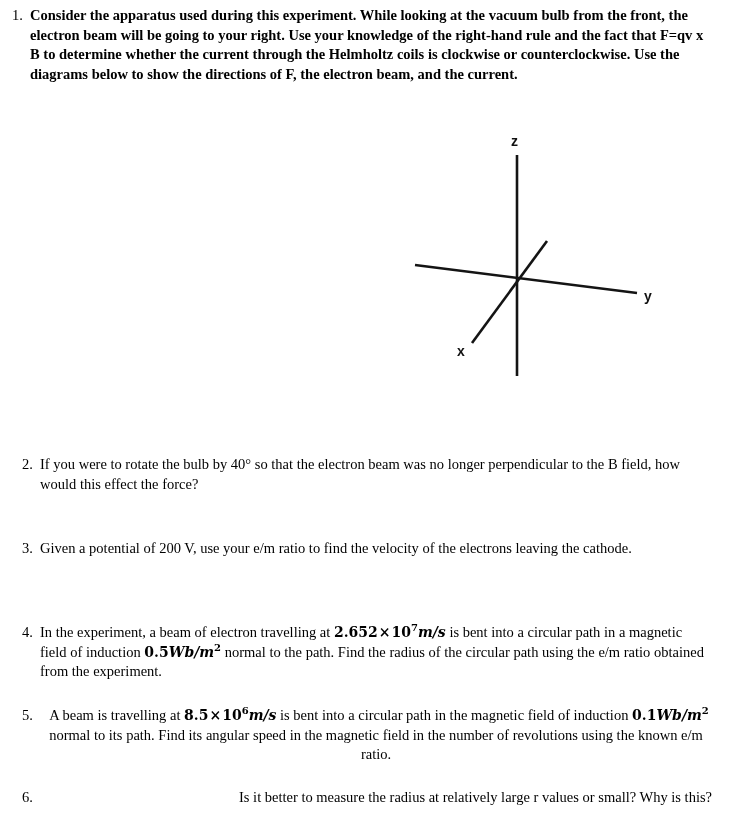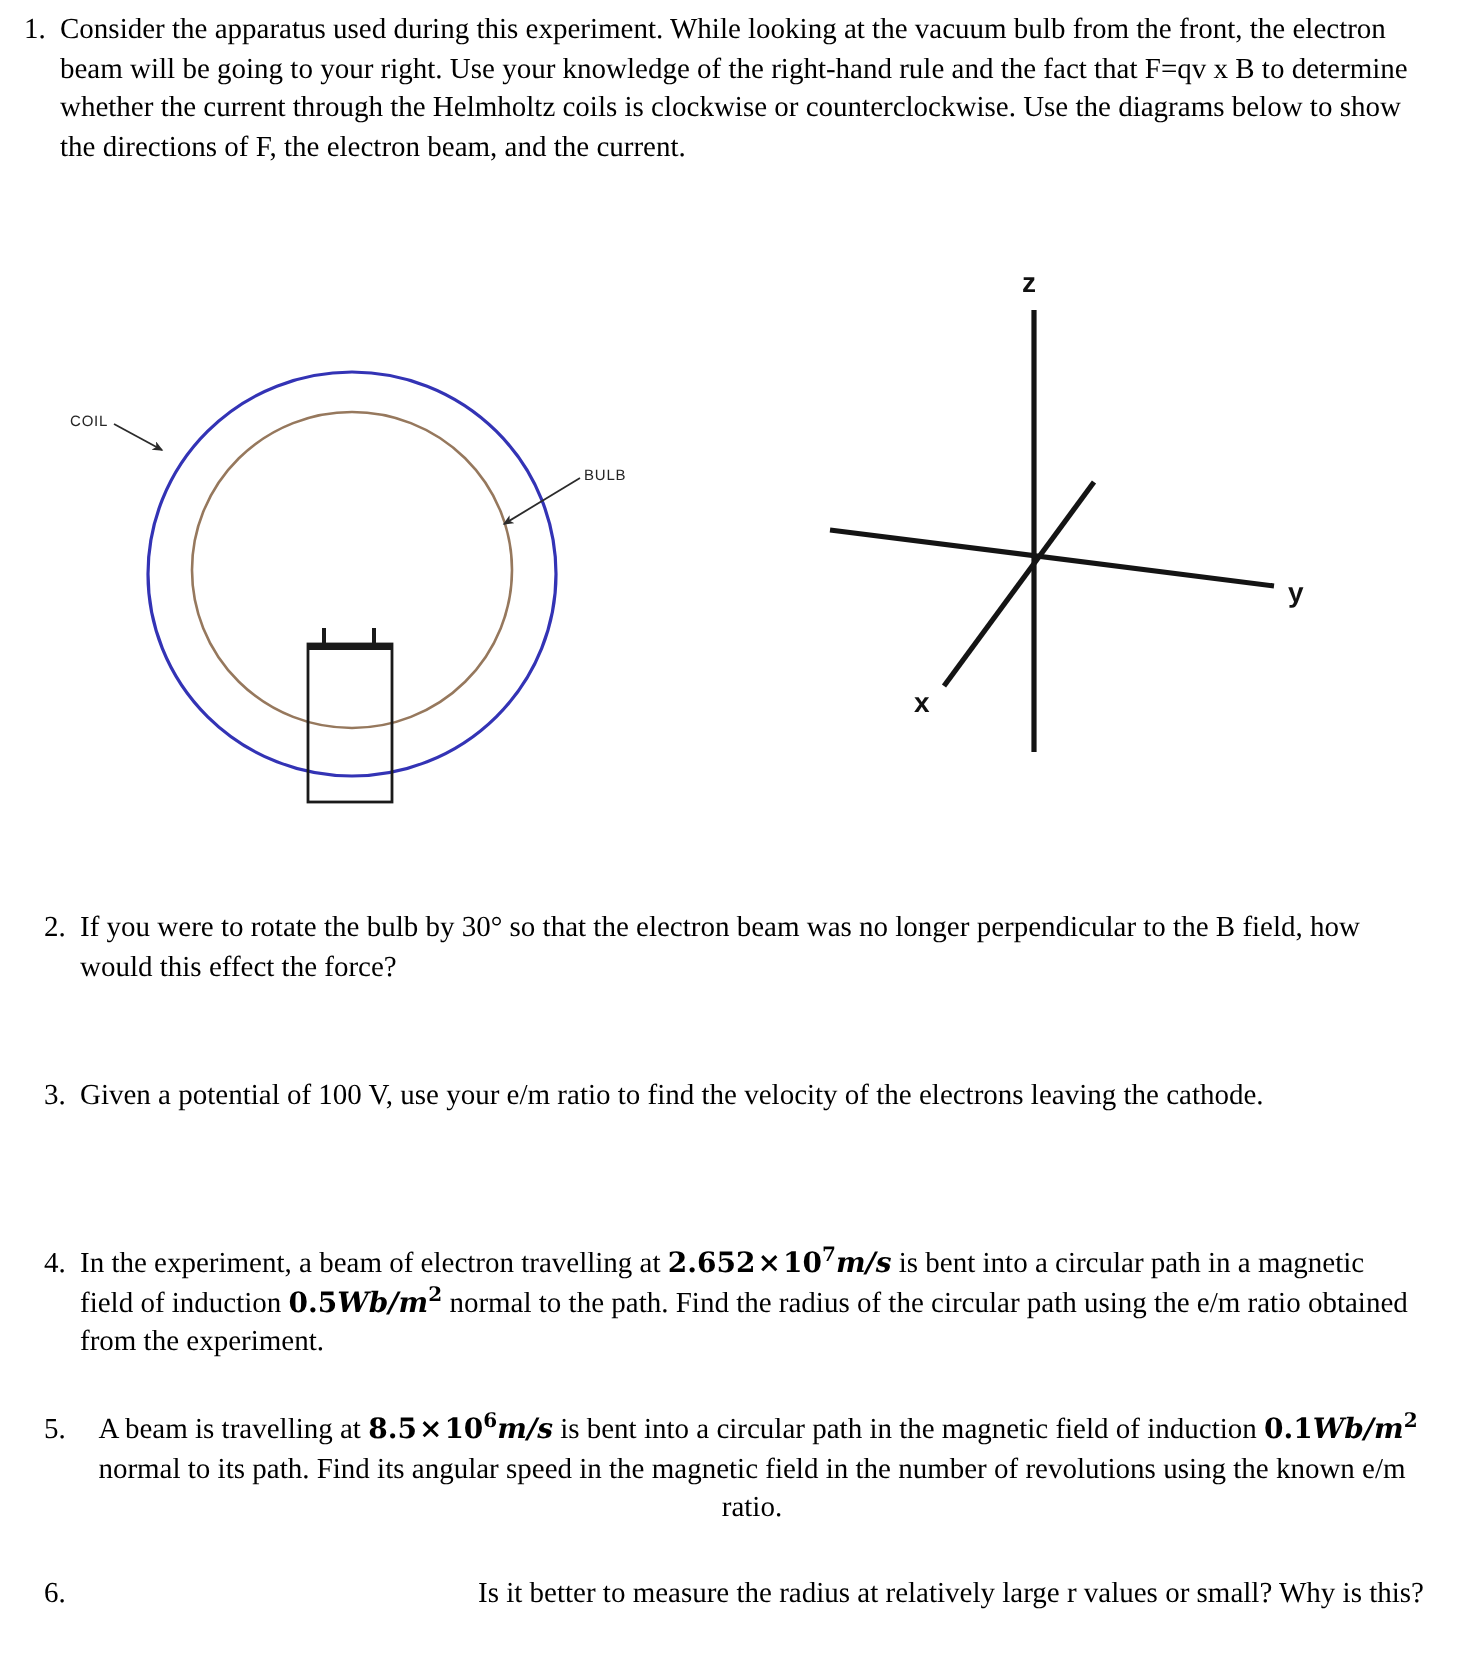--- a/index.html
+++ b/index.html
@@ -38,21 +38,21 @@
     padding-left: 8px;
     box-sizing: border-box;
   }
   .q-body {
     font-size: 14.5px;
     line-height: 19.5px;
     text-align: left;
   }
 
   .q1 { left: 4px;  top: 6px;   width: 712px; }
-  .q1 .q-body { width: 684px; }
+  .q1 .q-body { width: 684px; font-weight: bold; }
 
   .q2 { left: 14px; top: 455px; width: 706px; }
   .q2 .q-body { width: 672px; }
 
   .q3 { left: 14px; top: 539px; width: 706px; }
   .q3 .q-body { width: 660px; }
 
   .q4 { left: 14px; top: 623px; width: 706px; }
   .q4 .q-body { width: 672px; }
 
@@ -112,70 +112,44 @@
 </head>
 <body>
 
 <div class="page">
 
   <div class="q q1">
     <div class="q-num">1.</div>
     <div class="q-body">Consider the apparatus used during this experiment. While looking at the vacuum bulb from the front, the electron beam will be going to your right. Use your knowledge of the right-hand rule and the fact that F=qv x B to determine whether the current through the Helmholtz coils is clockwise or counterclockwise. Use the diagrams below to show the directions of F, the electron beam, and the current.</div>
   </div>
 
-  <div class="figure" id="coil-figure">
-    <svg class="fig-svg" width="340" height="290" viewBox="0 0 340 290" xmlns="http://www.w3.org/2000/svg">
-
-      <ellipse cx="156" cy="157" rx="102" ry="101" fill="none" stroke="#3333b5" stroke-width="1.6"></ellipse>
-
-      <ellipse cx="156" cy="155" rx="80" ry="79" fill="none" stroke="#96785d" stroke-width="1.3"></ellipse>
-
-      <rect x="134" y="192" width="42" height="79" fill="none" stroke="#1a1a1a" stroke-width="1.4"></rect>
-
-      <line x1="134" y1="193.5" x2="176" y2="193.5" stroke="#1a1a1a" stroke-width="3"></line>
-
-      <line x1="142" y1="184" x2="142" y2="193" stroke="#1a1a1a" stroke-width="2"></line>
-      <line x1="167" y1="184" x2="167" y2="193" stroke="#1a1a1a" stroke-width="2"></line>
-
-      <defs>
-        <marker id="arrowhead" markerWidth="7" markerHeight="7" refX="5.2" refY="2.6" orient="auto" markerUnits="strokeWidth">
-          <path d="M0,0 L6,2.6 L0,5.2 L1.6,2.6 z" fill="#2b2b2b"></path>
-        </marker>
-      </defs>
-      <line x1="37" y1="82" x2="61" y2="95" stroke="#2b2b2b" stroke-width="0.9" marker-end="url(#arrowhead)"></line>
-      <text class="fig-label" x="15" y="83">COIL</text>
-
-      <line x1="270" y1="109" x2="232" y2="132" stroke="#2b2b2b" stroke-width="0.9" marker-end="url(#arrowhead)"></line>
-      <text class="fig-label" x="272" y="110">BULB</text>
-    </svg>
-  </div>
 
   <div class="figure" id="axes-figure">
     <svg class="fig-svg" width="300" height="280" viewBox="0 0 300 280" xmlns="http://www.w3.org/2000/svg">
 
       <line x1="122" y1="27" x2="122" y2="248" stroke="#141414" stroke-width="2.6"></line>
 
       <line x1="20" y1="137" x2="242" y2="165" stroke="#141414" stroke-width="2.6"></line>
 
       <line x1="77" y1="215" x2="152" y2="113" stroke="#141414" stroke-width="2.6"></line>
 
       <text class="axis-label" x="116" y="18">z</text>
       <text class="axis-label" x="249" y="173">y</text>
       <text class="axis-label" x="62" y="228">x</text>
     </svg>
   </div>
 
   <div class="q q2">
     <div class="q-num">2.</div>
-    <div class="q-body">If you were to rotate the bulb by 30° so that the electron beam was no longer perpendicular to the B field, how would this effect the force?</div>
+    <div class="q-body">If you were to rotate the bulb by 40° so that the electron beam was no longer perpendicular to the B field, how would this effect the force?</div>
   </div>
 
   <div class="q q3">
     <div class="q-num">3.</div>
-    <div class="q-body">Given a potential of 100 V, use your e/m ratio to find the velocity of the electrons leaving the cathode.</div>
+    <div class="q-body">Given a potential of 200 V, use your e/m ratio to find the velocity of the electrons leaving the cathode.</div>
   </div>
 
   <div class="q q4">
     <div class="q-num">4.</div>
     <div class="q-body"><span>In the experiment, a beam of electron travelling at </span><span class="mth"><span class="mth-up">2.652</span><span class="times">×</span><span class="mth-up">10</span><sup>7</sup><span>m/s</span></span><span> is bent into a circular path in a magnetic field of induction </span><span class="mth"><span class="mth-up">0.5</span><span>Wb/m</span><sup>2</sup></span><span> normal to the path. Find the radius of the circular path using the e/m ratio obtained from the experiment.</span></div>
   </div>
 
   <div class="q q5">
     <div class="q-num">5.</div>
     <div class="q-body"><span>A beam is travelling at </span><span class="mth"><span class="mth-up">8.5</span><span class="times">×</span><span class="mth-up">10</span><sup>6</sup><span>m/s</span></span><span> is bent into a circular path in the magnetic field of induction </span><span class="mth"><span class="mth-up">0.1</span><span>Wb/m</span><sup>2</sup></span><span> normal to its path. Find its angular speed in the magnetic field in the number of revolutions using the known e/m ratio.</span></div>

